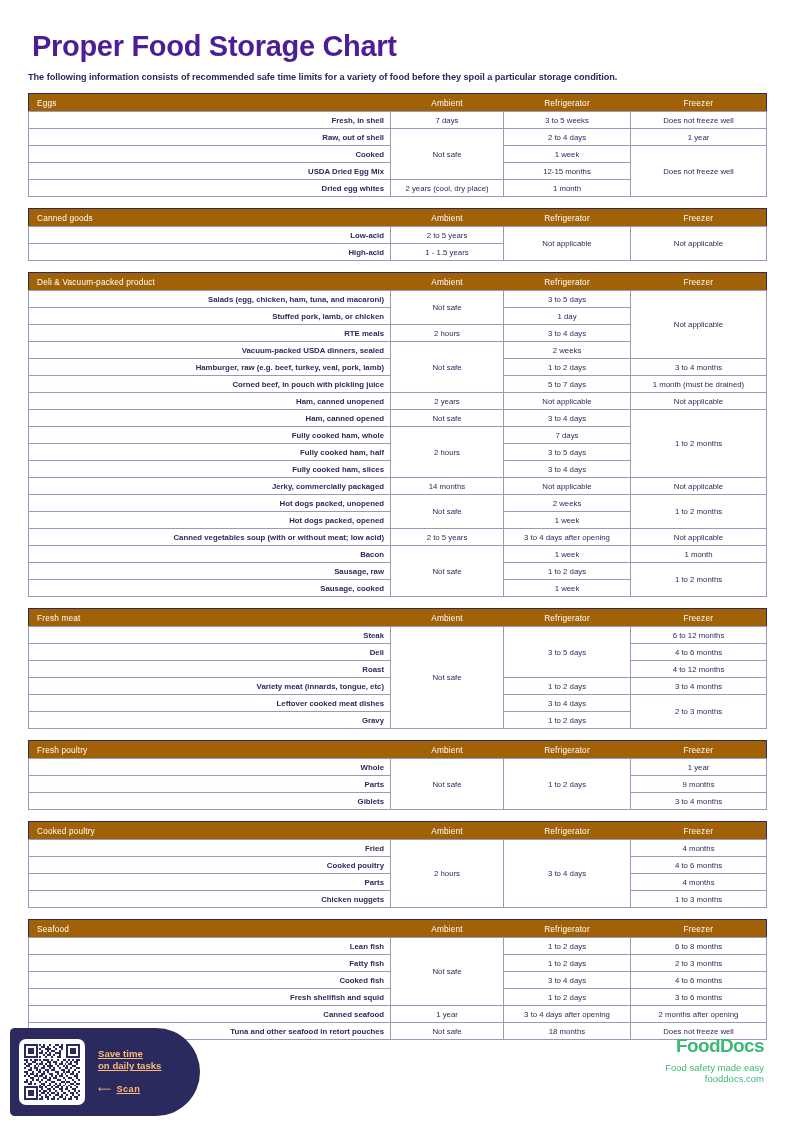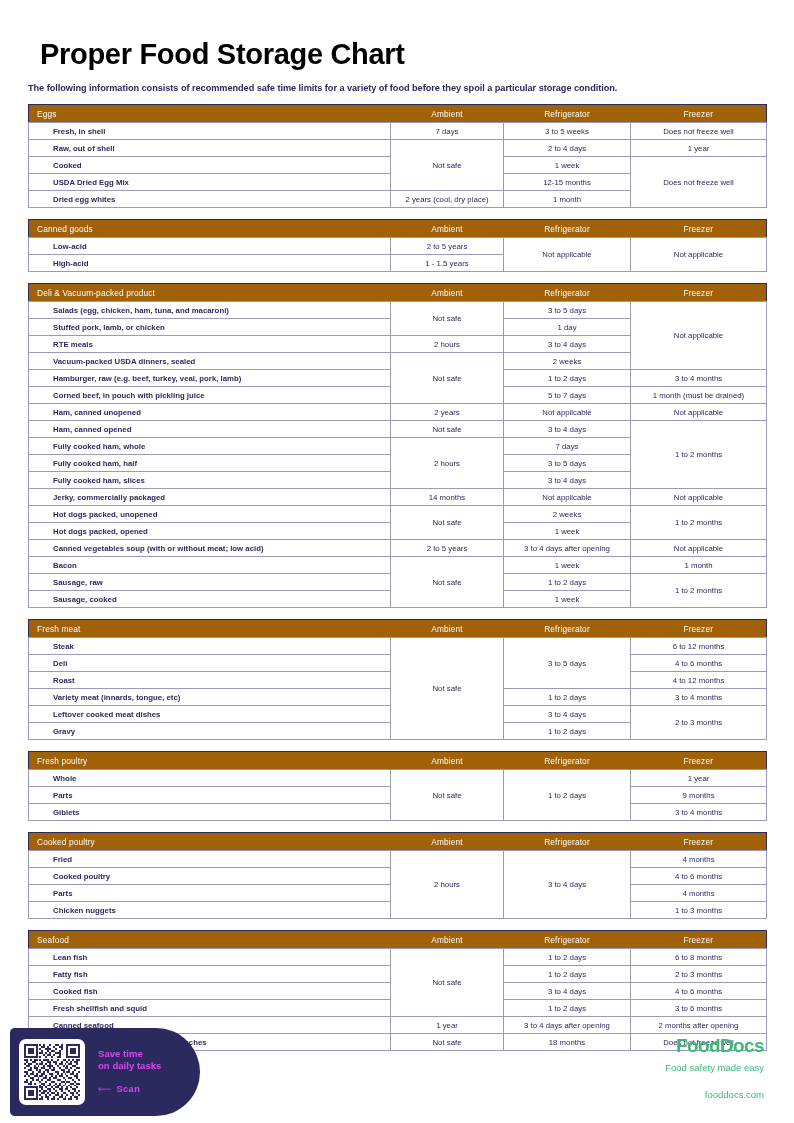--- a/index.html
+++ b/index.html
@@ -16,25 +16,25 @@
     position: relative;
   }
   .page {
     position: relative;
     width: 794px;
     height: 1123px;
     box-sizing: border-box;
     padding: 26px 28px 0 28px;
   }
   h1.title {
-    margin: 12px;
+    margin: 4px;
     font-size: 29px;
     font-weight: bold;
     letter-spacing: -0.3px;
-    color: #000000;
+    color: #4c1d95;
     line-height: 1.15;
   }
   .subtitle {
     margin: 9px 0 11px 0;
     font-size: 9.2px;
     font-weight: bold;
     color: #2b2a5e;
     letter-spacing: -0.05px;
   }
   table.chart {
@@ -67,21 +67,21 @@
   }
   table.chart td {
     border: 1px solid #9a99bb;
     font-size: 7.8px;
     height: 16px;
     padding: 0 6px;
     color: #2b2a5e;
     vertical-align: middle;
   }
   table.chart td.name {
-    text-align: left;
+    text-align: right;
     font-weight: bold;
     padding-left: 24px;
   }
   table.chart td.val {
     text-align: center;
     font-weight: normal;
   }
 
   
   .footer {
@@ -113,22 +113,23 @@
     justify-content: center;
     flex: none;
   }
   .qr {
     width: 56px;
     height: 56px;
     display: block;
   }
   .badge-text {
     margin-left: 13px;
-    color: #d946ef;
+    color: #fdba74;
     line-height: 1.28;
+    text-decoration: underline;
   }
   .badge-text .l1 {
     font-size: 9.6px;
     font-weight: bold;
     display: block;
   }
   .badge-text .scan {
     display: block;
     margin-top: 12px;
     font-size: 9.2px;
@@ -153,21 +154,21 @@
     letter-spacing: -0.6px;
     line-height: 1;
   }
   .brand .tag {
     margin-top: 7px;
     font-size: 9.5px;
     color: #3cb878;
     font-weight: normal;
   }
   .brand .site {
-    margin-top: 16px;
+    margin-top: 0;
     font-size: 9.5px;
     color: #3cb878;
     font-weight: normal;
   }
 </style>
 </head>
 <body>
 
 <div class="page">
 

